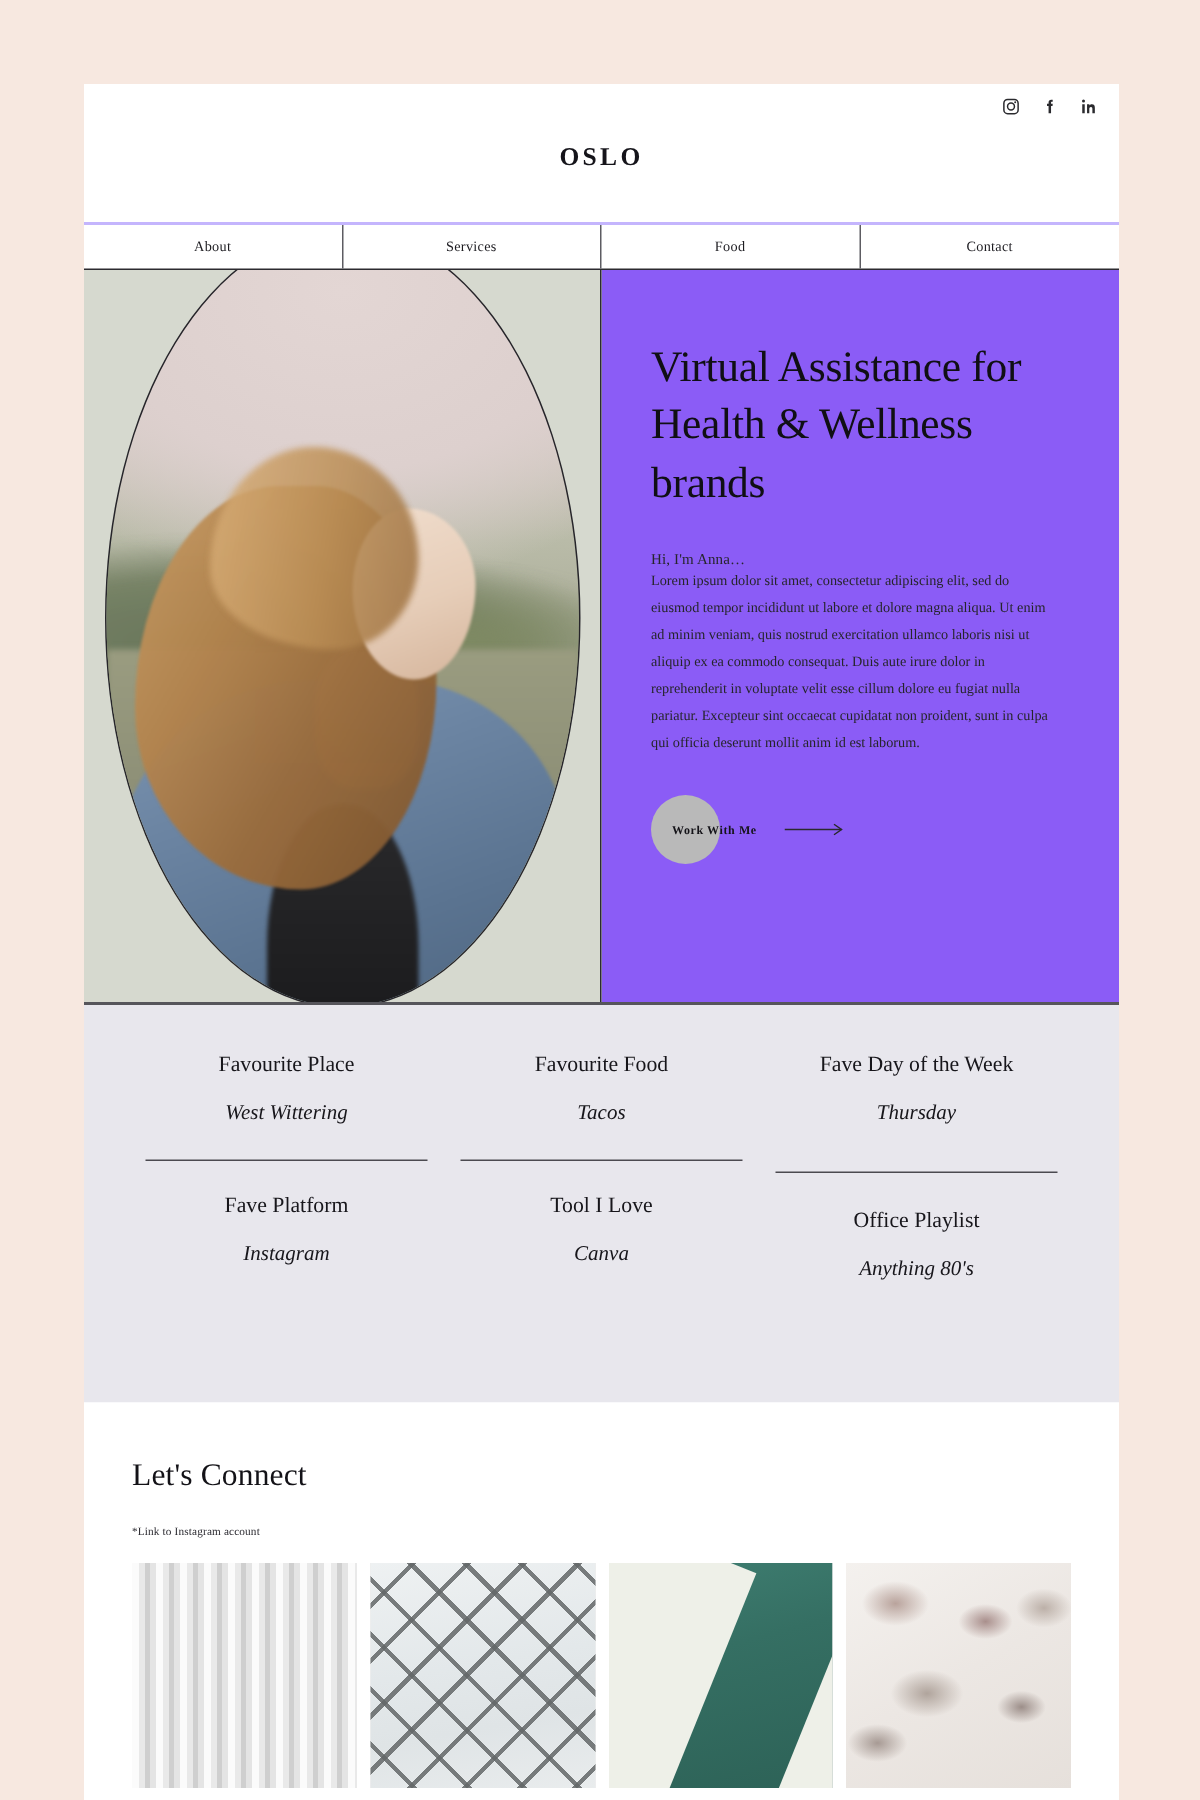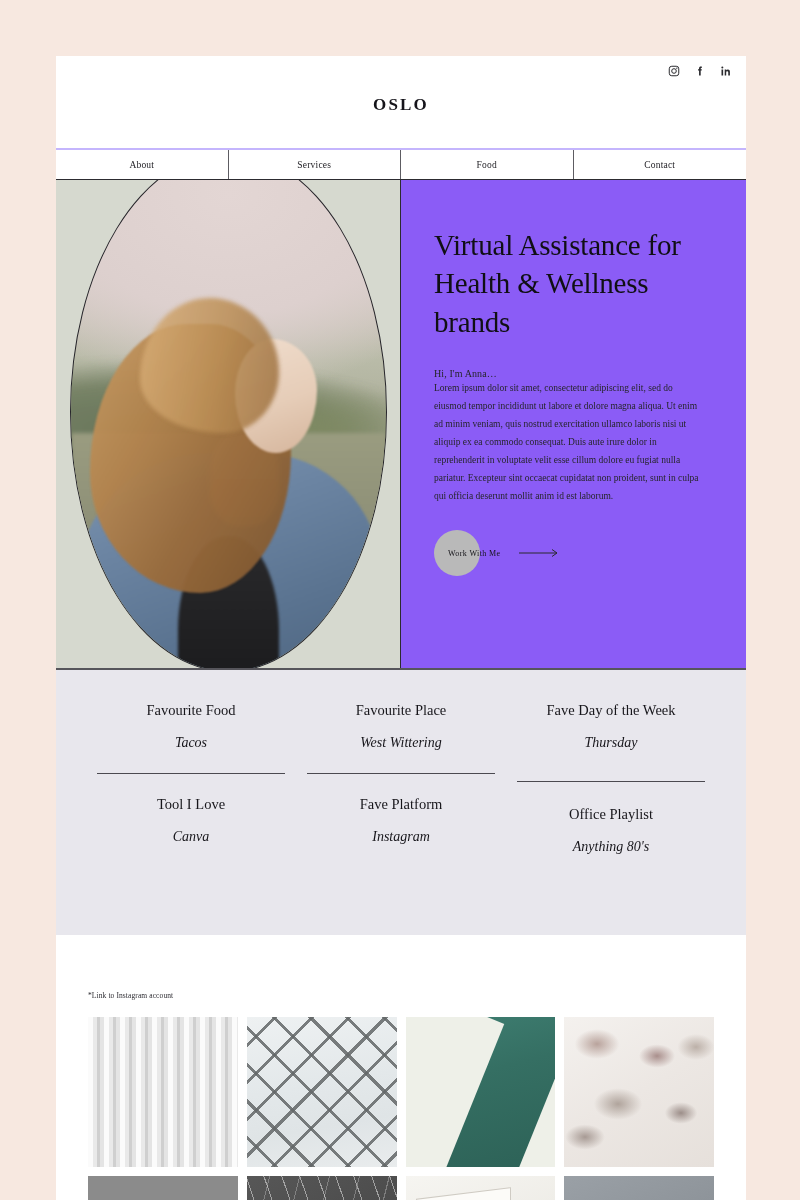--- a/index.html
+++ b/index.html
@@ -245,21 +245,21 @@
     top: 0;
     width: 46px;
     height: 46px;
     border-radius: 50%;
     background: #b9b9b9;
   }
   .cta-label {
     position: relative;
     margin-left: 14px;
     font-size: 8px;
-    font-weight: 400;
+    font-weight: 700;
     letter-spacing: .4px;
     color: #141318;
   }
   .cta-arrow {
     position: relative;
     margin-left: 18px;
     width: 42px;
     height: 10px;
   }
   .cta-arrow svg { display: block; }
@@ -496,59 +496,60 @@
           <svg viewBox="0 0 42 10" width="42" height="10">
             <line x1="0" y1="5" x2="38" y2="5" stroke="#2a292e" stroke-width="1"></line>
             <polyline points="33,1.5 38,5 33,8.5" fill="none" stroke="#2a292e" stroke-width="1"></polyline>
           </svg>
         </span>
       </div>
     </div>
   </section>
 
   <section class="facts">
+    <div class="fact-col col-2">
+      <div class="fact-block-1">
+        <div class="fact-label">Favourite Place</div>
+        <div class="fact-value">West Wittering</div>
+      </div>
+      <hr class="fact-rule">
+      <div class="fact-block-2">
+        <div class="fact-label">Fave Platform</div>
+        <div class="fact-value">Instagram</div>
+      </div>
+    </div>
+
     <div class="fact-col col-1">
       <div class="fact-block-1">
         <div class="fact-label">Favourite Food</div>
         <div class="fact-value">Tacos</div>
       </div>
       <hr class="fact-rule">
       <div class="fact-block-2">
         <div class="fact-label">Tool I Love</div>
         <div class="fact-value">Canva</div>
       </div>
     </div>
 
-    <div class="fact-col col-2">
-      <div class="fact-block-1">
-        <div class="fact-label">Favourite Place</div>
-        <div class="fact-value">West Wittering</div>
-      </div>
-      <hr class="fact-rule">
-      <div class="fact-block-2">
-        <div class="fact-label">Fave Platform</div>
-        <div class="fact-value">Instagram</div>
-      </div>
-    </div>
-
     <div class="fact-col col-3">
       <div class="fact-block-1">
         <div class="fact-label">Fave Day of the Week</div>
         <div class="fact-value">Thursday</div>
       </div>
       <hr class="fact-rule">
       <div class="fact-block-2">
         <div class="fact-label">Office Playlist</div>
         <div class="fact-value">Anything 80's</div>
       </div>
     </div>
 
   </section>
 
   <section class="connect">
+    <h2 class="connect-title">Let's Connect</h2>
     <p class="connect-note">*Link to Instagram account</p>
 
     <div class="gallery">
       <div class="tile">
           <div class="tile-inner tex-flutes"></div>
         </div>
       <div class="tile">
           <div class="tile-inner tex-lattice"></div>
         </div>
       <div class="tile">

